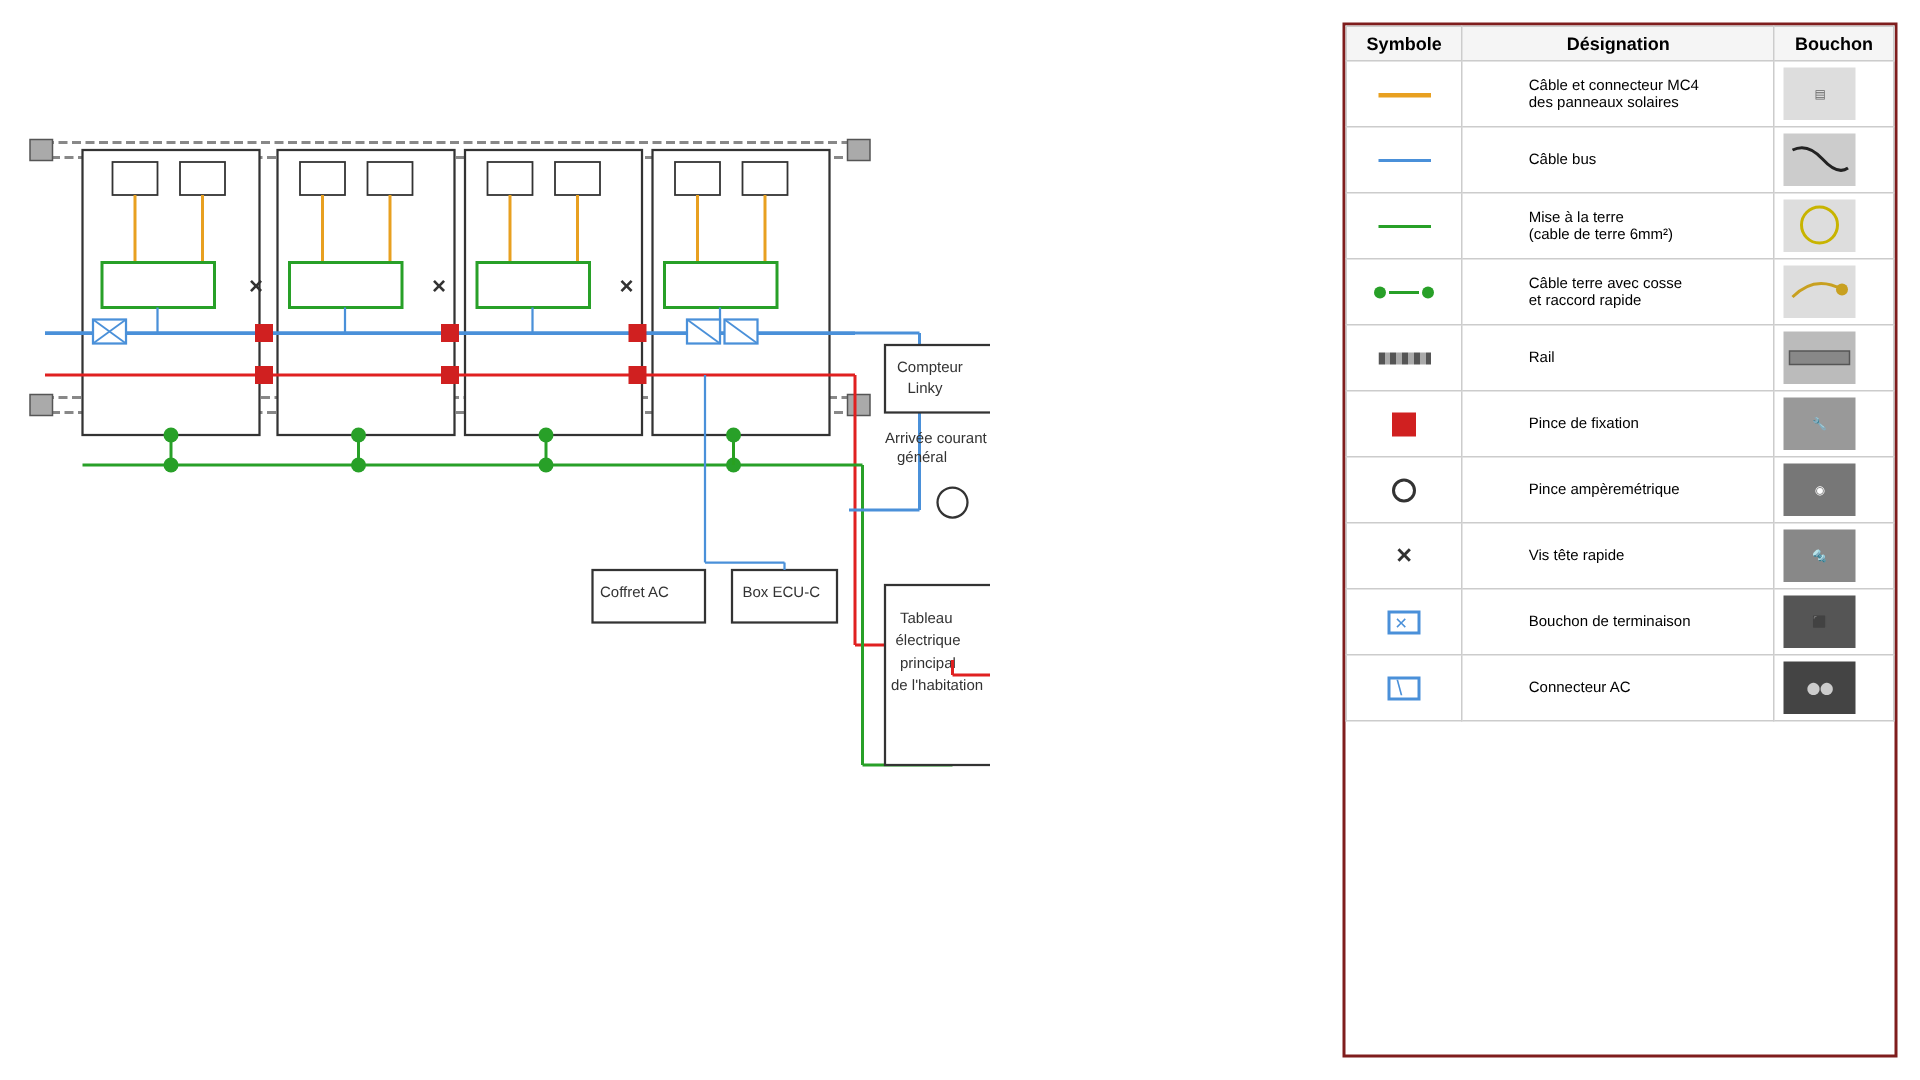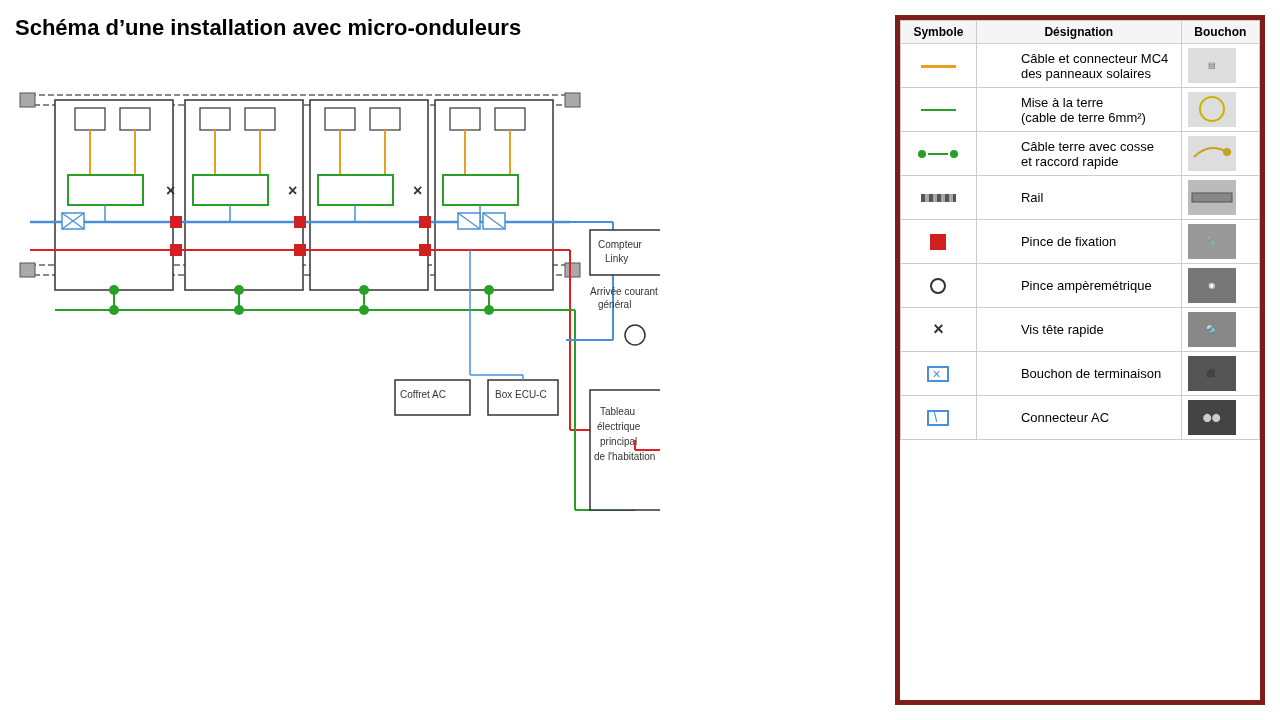--- a/index.html
+++ b/index.html
@@ -21,21 +21,21 @@
       padding-right: 10px;
     }
     .title {
       font-size: 22px;
       font-weight: bold;
       margin-bottom: 20px;
     }
     
     .right-panel {
       width: 370px;
-      border: 5px solid #7f1d1d;
+      border: 2px solid #7f1d1d;
       font-size: 12px;
     }
     .legend-table {
       width: 100%;
       border-collapse: collapse;
     }
     .legend-table th, .legend-table td {
       border: 1px solid #ccc;
       padding: 4px 6px;
       vertical-align: middle;
@@ -44,21 +44,21 @@
       background: #f5f5f5;
       font-weight: bold;
       font-size: 12px;
     }
     .legend-table td.symbole {
       text-align: center;
       width: 55px;
     }
     .legend-table td.designation {
       width: 170px;
-      font-size: 13px;
+      font-size: 10px;
       padding-left: 44px;
     }
     .legend-table td.visuel {
       width: 60px;
       text-align: center;
     }
     
     .diagram-svg {
       position: absolute;
       top: 0; left: 0;
@@ -197,21 +197,20 @@
       justify-content: center;
       font-size: 8px;
       color: #666;
     }
   </style>
 </head>
 <body>
 
 <div class="page">
   <div class="left-panel">
-    <div class="title">Schéma d’une installation avec micro-onduleurs</div>
 
     <svg class="diagram-svg" width="660" height="600">
 
       <rect x="30" y="95" width="540" height="10" fill="none" stroke="#888" stroke-width="2" stroke-dasharray="6,3"></rect>
 
       <rect x="30" y="265" width="540" height="10" fill="none" stroke="#888" stroke-width="2" stroke-dasharray="6,3"></rect>
 
       <rect x="20" y="93" width="15" height="14" fill="#aaa" stroke="#555" stroke-width="1"></rect>
       <rect x="20" y="263" width="15" height="14" fill="#aaa" stroke="#555" stroke-width="1"></rect>
       <rect x="565" y="93" width="15" height="14" fill="#aaa" stroke="#555" stroke-width="1"></rect>
@@ -367,20 +366,33 @@
           <td class="symbole">
             <span class="sym-orange-line"></span>
           </td>
           <td class="designation">Câble et connecteur MC4<br>des panneaux solaires</td>
           <td class="visuel">
               <div class="visuel-img">▤</div>
             </td>
         </tr>
 
 
+        <tr>
+          <td class="symbole">
+            <span class="sym-blue-line"></span>
+          </td>
+          <td class="designation">Câble bus</td>
+          <td class="visuel">
+            <div class="visuel-img" style="background:#ccc;">
+              <svg width="46" height="33">
+                  <path d="M5,10 Q15,5 25,16 Q35,27 42,22" stroke="#222" stroke-width="2" fill="none"></path>
+                </svg>
+            </div>
+          </td>
+        </tr>
 
 
         <tr>
           <td class="symbole">
             <span class="sym-green-line"></span>
           </td>
           <td class="designation">Mise à la terre<br>(cable de terre 6mm²)</td>
           <td class="visuel">
             <div class="visuel-img" style="background:#ddd;">
               <svg width="46" height="33">

